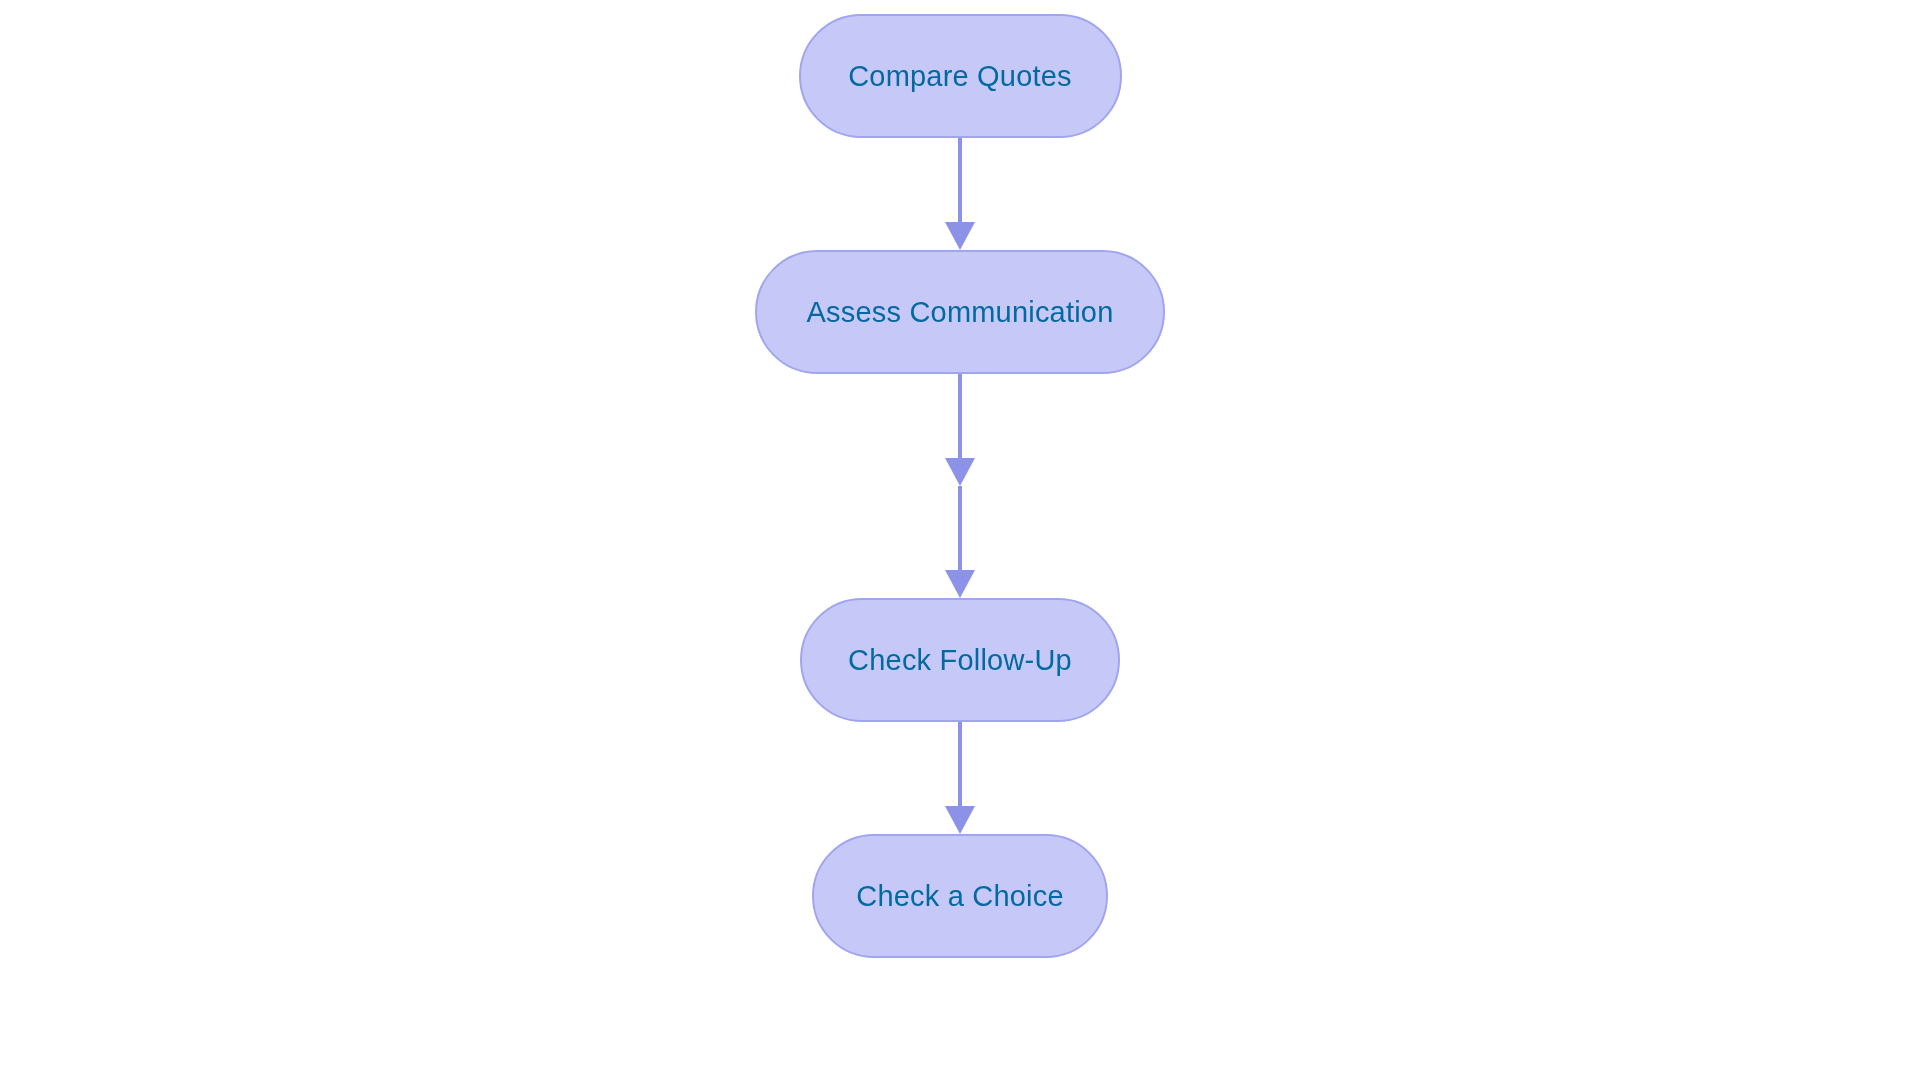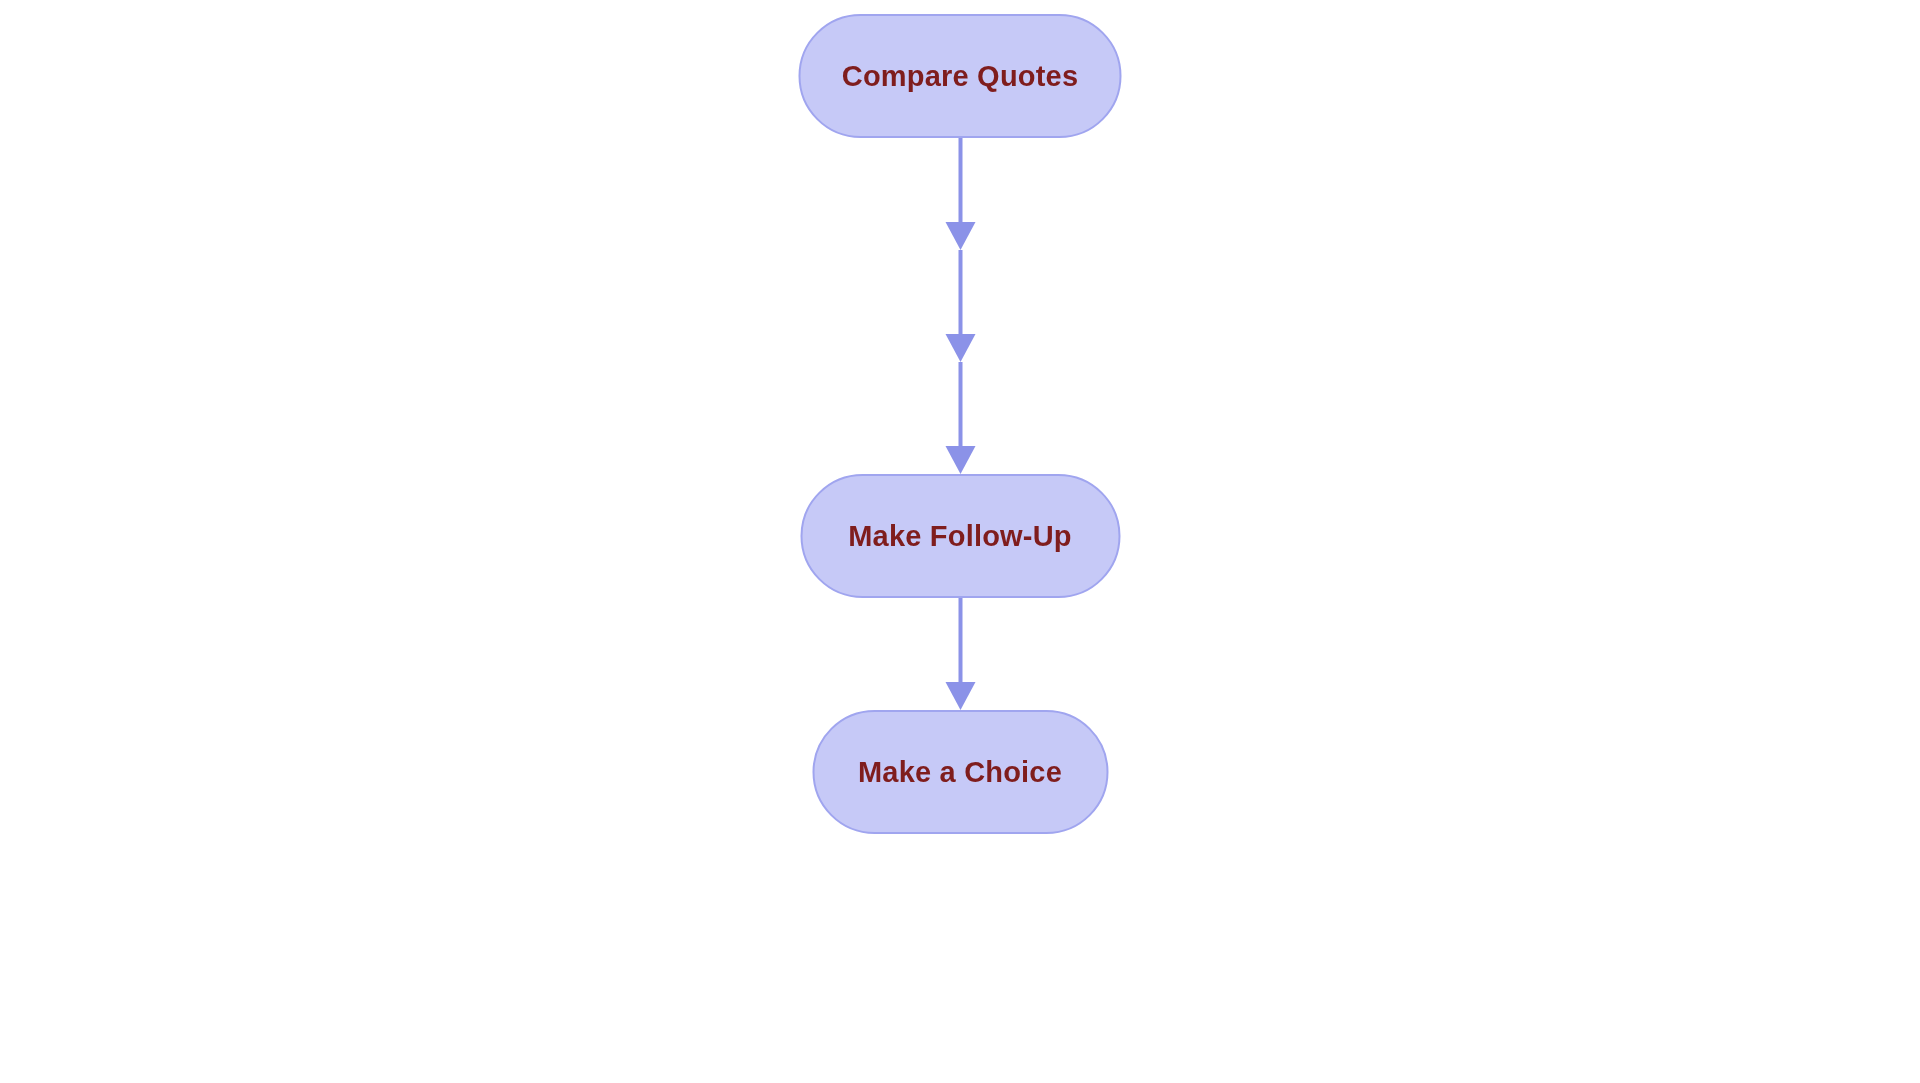--- a/index.html
+++ b/index.html
@@ -29,23 +29,23 @@
   }
   .node {
     box-sizing: border-box;
     height: 124px;
     background: #c6c9f7;
     border: 2px solid #a0a5ef;
     border-radius: 62px;
     display: flex;
     align-items: center;
     justify-content: center;
-    color: #7f1d1d;
+    color: #0369a1;
     font-size: 29px;
-    font-weight: 700;
+    font-weight: 400;
     letter-spacing: 0.2px;
     white-space: nowrap;
     text-align: center;
   }
   .node-0 { width: 323px; }
   .node-1 { width: 410px; }
   .node-2 { width: 473px; }
   .node-3 { width: 320px; }
   .node-4 { width: 296px; }
   .connector {
@@ -75,39 +75,42 @@
 
     <div class="node node-0">
       <span>Compare Quotes</span>
     </div>
 
     <div class="connector">
       <div class="line"></div>
       <div class="head"></div>
     </div>
 
+    <div class="node node-1">
+      <span>Assess Communication</span>
+    </div>
 
     <div class="connector">
       <div class="line"></div>
       <div class="head"></div>
     </div>
 
 
     <div class="connector">
       <div class="line"></div>
       <div class="head"></div>
     </div>
 
     <div class="node node-3">
-      <span>Make Follow-Up</span>
+      <span>Check Follow-Up</span>
     </div>
 
     <div class="connector">
       <div class="line"></div>
       <div class="head"></div>
     </div>
 
     <div class="node node-4">
-      <span>Make a Choice</span>
+      <span>Check a Choice</span>
     </div>
 
   </div>
 </div>
 
 </body></html>

